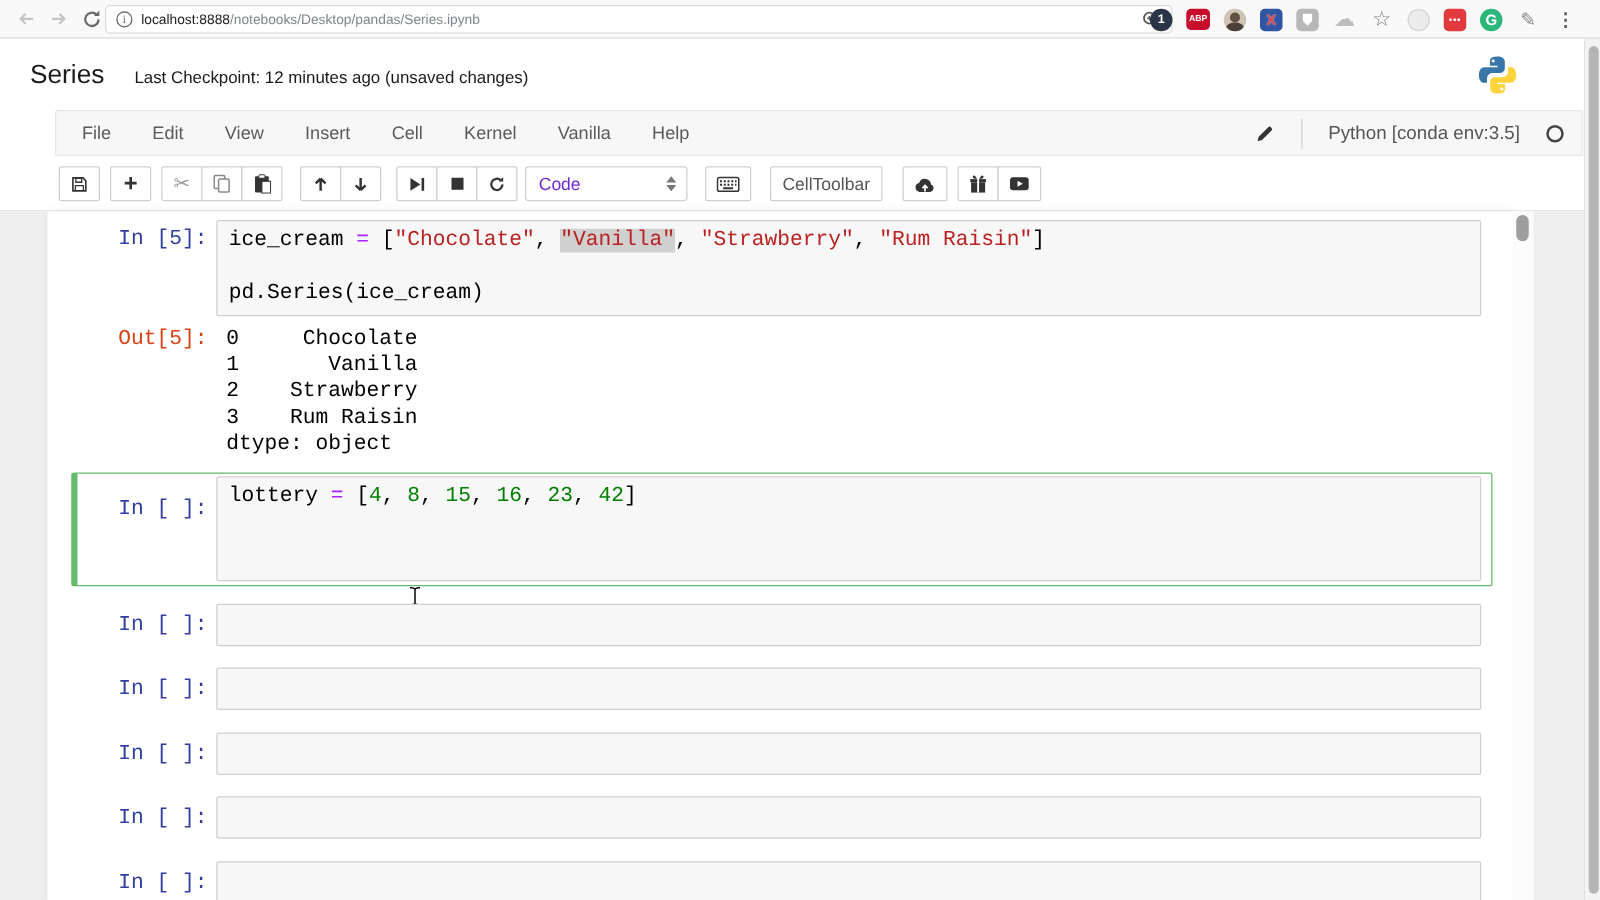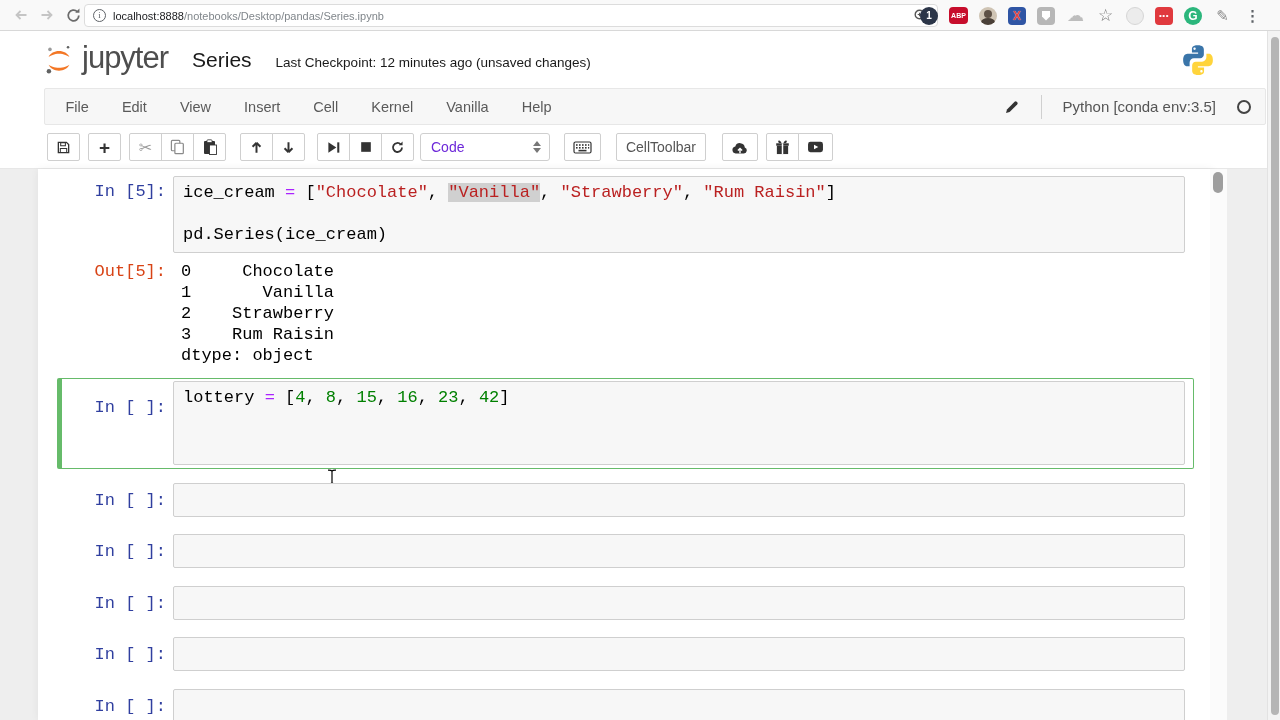--- a/index.html
+++ b/index.html
@@ -171,30 +171,20 @@
     <span class="ext pen-ext">✎</span>
     <span class="ext kebab">⋮</span>
   </div>
 </div>
 
 <div class="win-scroll">
   <div class="thumb"></div>
 </div>
 
 <div class="nb-header">
-  <div class="logo">
-    <svg width="30" height="34" viewBox="0 0 28 32">
-      <circle cx="5.5" cy="6" r="1.7" fill="#9a9a9a"></circle>
-      <circle cx="4.5" cy="26.5" r="2.1" fill="#616262"></circle>
-      <circle cx="22.5" cy="4" r="1.2" fill="#616262"></circle>
-      <path d="M14 10.2c-4.4 0-8.2 1.9-9.8 2.9C5.8 9.7 9.6 7.6 14 7.6s8.2 2.1 9.8 5.5c-1.6-1-5.4-2.9-9.8-2.9z" fill="#F37726"></path>
-      <path d="M14 23.4c4.4 0 8.2-1.9 9.8-2.9-1.6 3.4-5.4 5.5-9.8 5.5s-8.2-2.1-9.8-5.5c1.6 1 5.4 2.9 9.8 2.9z" fill="#F37726"></path>
-    </svg>
-    <span class="logo-word">jupyter</span>
-  </div>
   <div class="title-wrap">
     <span class="nb-title">Series</span>
     <span class="checkpoint">Last Checkpoint: 12 minutes ago (unsaved changes)</span>
   </div>
   <div class="python-logo">
     <svg width="34" height="34" viewBox="0 0 32 32">
       <path fill="#3A75A9" d="M15.9 2c-5.7 0-5.6 2.5-5.6 4l0 3h5.8v1.1H6.9c-2 0-4.9.6-4.9 5.9 0 4.4 2 5.9 3.9 5.9h2.2v-3.4c0-2.1 1.8-4.1 4.1-4.1h5.9c1.9 0 3.4-1.6 3.4-3.5V6c0-1.9-1.2-4-5.6-4zm-3.1 2.3c.6 0 1.1.5 1.1 1.2 0 .6-.5 1.1-1.1 1.1-.7 0-1.2-.5-1.2-1.1 0-.7.5-1.2 1.2-1.2z"></path>
       <path fill="#FFD43B" d="M16.1 30c5.7 0 5.6-2.5 5.6-4l0-3h-5.8v-1.1h9.2c2 0 4.9-.6 4.9-5.9 0-4.4-2-5.9-3.9-5.9h-2.2v3.4c0 2.1-1.8 4.1-4.1 4.1h-5.9c-1.9 0-3.4 1.6-3.4 3.5V26c0 1.9 1.2 4 5.6 4zm3.1-2.3c-.6 0-1.1-.5-1.1-1.2 0-.6.5-1.1 1.1-1.1.7 0 1.2.5 1.2 1.1 0 .7-.5 1.2-1.2 1.2z"></path>
     </svg>
   </div>

